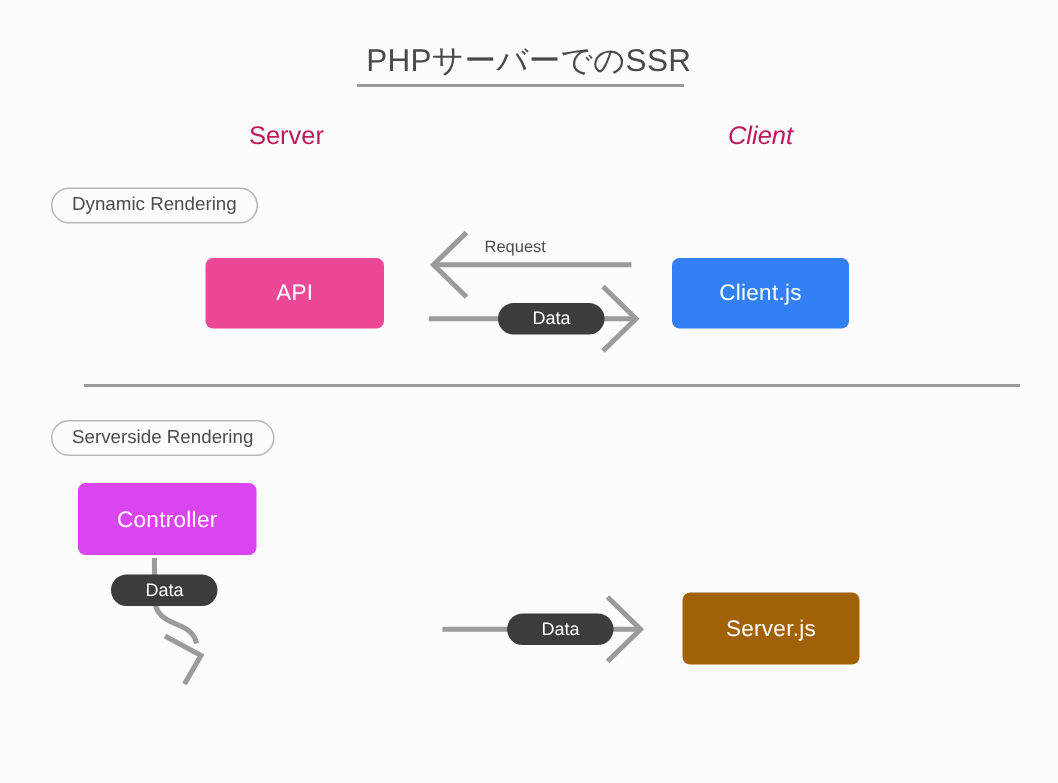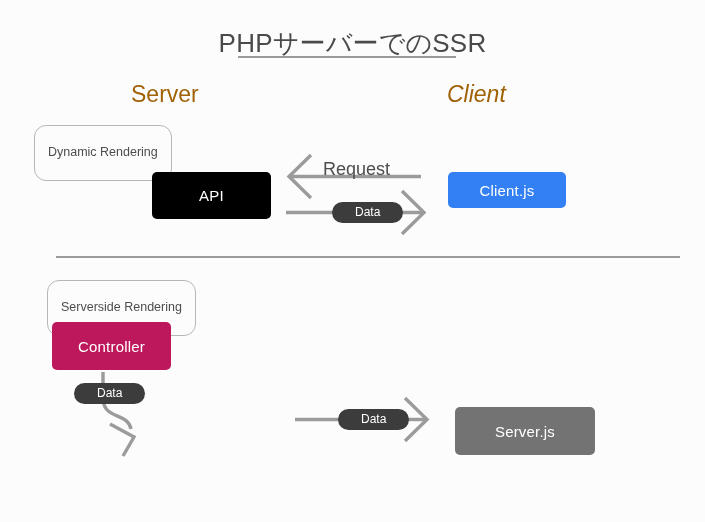--- a/index.html
+++ b/index.html
@@ -19,57 +19,58 @@
     height: 522px;
   }
 
   
   .title {
     position: absolute;
     left: 0;
     top: 26px;
     width: 705px;
     text-align: center;
-    font-size: 26px;
+    font-size: 21px;
     color: #4a4a4a;
     letter-spacing: 0.2px;
   }
   .title-rule {
     position: absolute;
     left: 238px;
     top: 56px;
     width: 218px;
     height: 2px;
     background: #9a9a9a;
   }
 
   
   .col-header {
     position: absolute;
-    font-size: 23px;
-    color: #a16207;
+    font-size: 17px;
+    color: #be185d;
+    text-align: center;
   }
   .col-server { left: 131px; top: 81px; width: 120px; }
   .col-client { left: 447px; top: 81px; width: 120px; font-style: italic; }
 
   
   .section-pill {
     position: absolute;
     height: 22px;
     line-height: 21px;
-    padding: 16px 13px;
+    padding: 0 13px;
     border: 1.4px solid #b7b7b7;
     border-radius: 12px;
     background: #fcfcfc;
     font-size: 12.5px;
     color: #4d4d4d;
     white-space: nowrap;
   }
   .pill-dynamic { left: 34px; top: 125px; }
-  .pill-ssr { left: 47px; top: 280px; }
+  .pill-ssr { left: 34px; top: 280px; }
 
   
   .divider {
     position: absolute;
     left: 56px;
     top: 256px;
     width: 624px;
     height: 2px;
     background: #9b9b9b;
   }
@@ -78,40 +79,40 @@
   .node {
     position: absolute;
     border-radius: 5px;
     display: flex;
     align-items: center;
     justify-content: center;
     color: #ffffff;
     font-size: 15px;
     letter-spacing: 0.2px;
   }
-  .node-api        { left: 152px; top: 172px; width: 119px; height: 47px; background: #000000; }
-  .node-clientjs   { left: 448px; top: 172px; width: 118px; height: 36px; background: #3380f5; }
-  .node-controller { left: 52px;  top: 322px; width: 119px; height: 48px; background: #be185d; }
+  .node-api        { left: 137px; top: 172px; width: 119px; height: 47px; background: #ec4899; }
+  .node-clientjs   { left: 448px; top: 172px; width: 118px; height: 47px; background: #3380f5; }
+  .node-controller { left: 52px;  top: 322px; width: 119px; height: 48px; background: #d946ef; }
   .node-view       { left: 153px; top: 395px; width: 120px; height: 48px; background: #fa3b34; }
-  .node-serverjs   { left: 455px; top: 395px; width: 140px; height: 48px; background: #737373; margin-top: 12px; }
+  .node-serverjs   { left: 455px; top: 395px; width: 118px; height: 48px; background: #a16207; }
 
   
   #arrows {
     position: absolute;
     left: 0;
     top: 0;
     width: 705px;
     height: 522px;
     pointer-events: none;
   }
 
   
   .edge-label-plain {
     position: absolute;
-    font-size: 18px;
+    font-size: 11px;
     color: #4d4d4d;
     white-space: nowrap;
   }
   .label-request { left: 323px; top: 159px; }
 
   .data-pill {
     position: absolute;
     height: 21px;
     line-height: 21px;
     padding: 0 23px;

